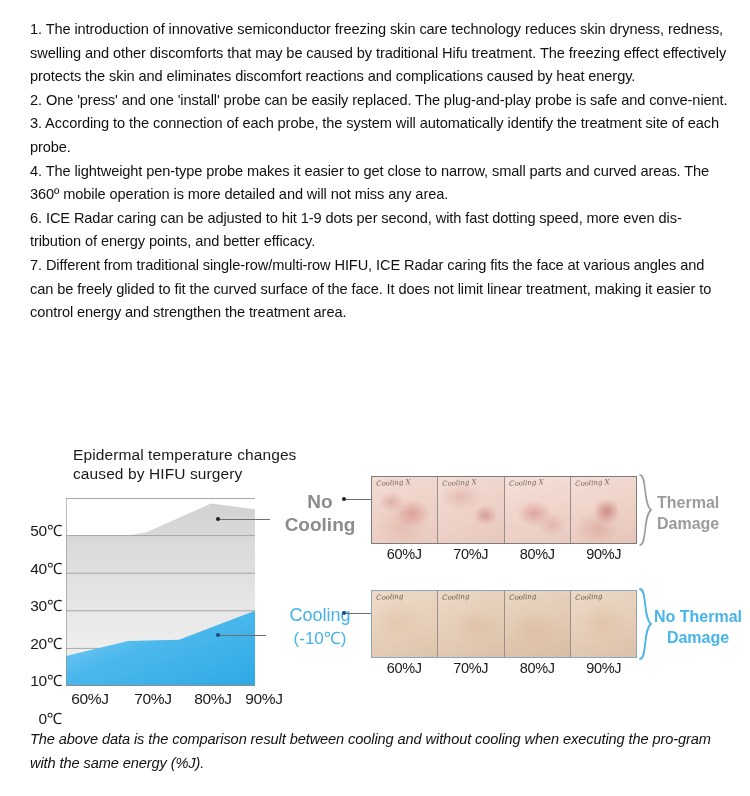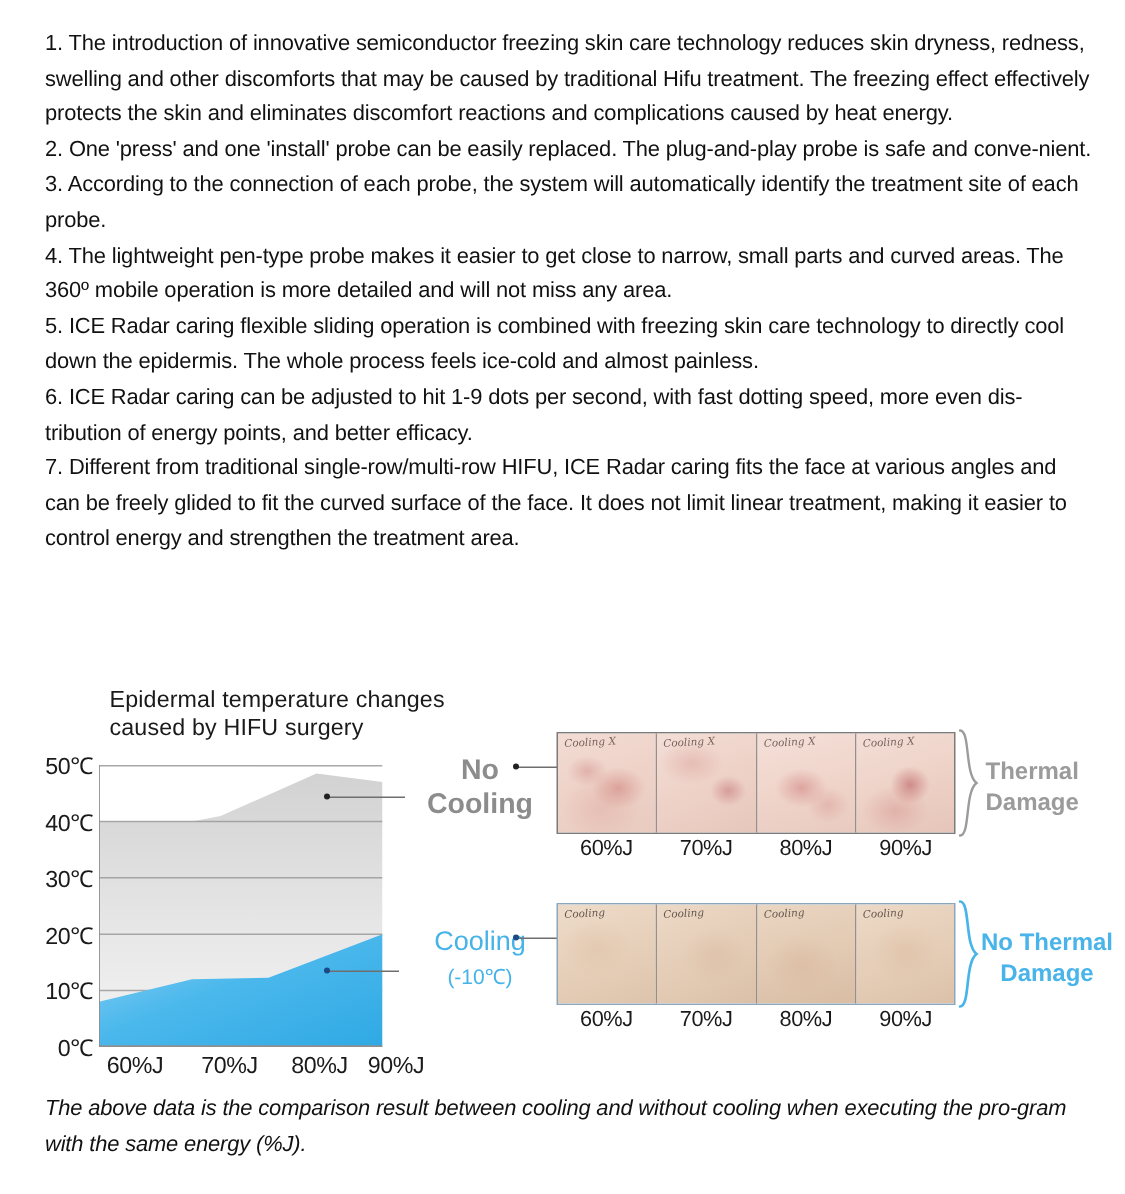--- a/index.html
+++ b/index.html
@@ -39,21 +39,21 @@
     color: #111;
     letter-spacing: -0.1px;
     font-style: italic;
   }
   .caption-text p { margin: 0; }
 
   
   .figure {
     position: absolute;
     left: 0px;
-    top: 448px;
+    top: 436px;
     width: 606px;
     height: 285px;
   }
 
   
   .chart-title {
     position: absolute;
     left: 73px;
     top: 9px;
     width: 260px;
@@ -74,20 +74,21 @@
 
   .y-label {
     position: absolute;
     right: 0;
     font-size: 15.5px;
     color: #1a1a1a;
     white-space: nowrap;
     text-align: right;
     transform: translateY(-50%);
     letter-spacing: -0.3px;
+    margin-top: 32px;
   }
   .y-axis-wrap {
     position: absolute;
     left: 0px;
     top: 62px;
     width: 62px;
     height: 188px;
   }
 
   .x-axis-wrap {
@@ -120,21 +121,21 @@
   .legend-cool {
     position: absolute;
     left: 270px;
     top: 168px;
     width: 100px;
     text-align: center;
     font-size: 18px;
     line-height: 23px;
     color: #45b3e8;
   }
-  .legend-cool .sub { font-size: 14px; }
+  .legend-cool .sub { font-size: 17px; }
 
   
   .connector {
     position: absolute;
     height: 1px;
     background: #6e6e6e;
   }
   .conn-dot {
     position: absolute;
     width: 4px; height: 4px;
@@ -281,21 +282,20 @@
   }
 </style>
 </head>
 <body>
 
 <div class="doc-text">
   <p>1. The introduction of innovative semiconductor freezing skin care technology reduces skin dryness, redness, swelling and other discomforts that may be caused by traditional Hifu treatment. The freezing effect effectively protects the skin and eliminates discomfort reactions and complications caused by heat energy.</p>
   <p>2. One 'press' and one 'install' probe can be easily replaced. The plug-and-play probe is safe and conve-nient.</p>
   <p>3. According to the connection of each probe, the system will automatically identify the treatment site of each probe.</p>
   <p>4. The lightweight pen-type probe makes it easier to get close to narrow, small parts and curved areas. The 360º mobile operation is more detailed and will not miss any area.</p>
-  <p>5. ICE Radar caring flexible sliding operation is combined with freezing skin care technology to directly cool down the epidermis. The whole process feels ice-cold and almost painless.</p>
   <p>6. ICE Radar caring can be adjusted to hit 1-9 dots per second, with fast dotting speed, more even dis-tribution of energy points, and better efficacy.</p>
   <p>7. Different from traditional single-row/multi-row HIFU, ICE Radar caring fits the face at various angles and can be freely glided to fit the curved surface of the face. It does not limit linear treatment, making it easier to control energy and strengthen the treatment area.</p>
 </div>
 
 <div class="figure">
 
   <div class="chart-title">
     <span>Epidermal  temperature changes</span><br>
     <span>caused by HIFU surgery</span>
   </div>

